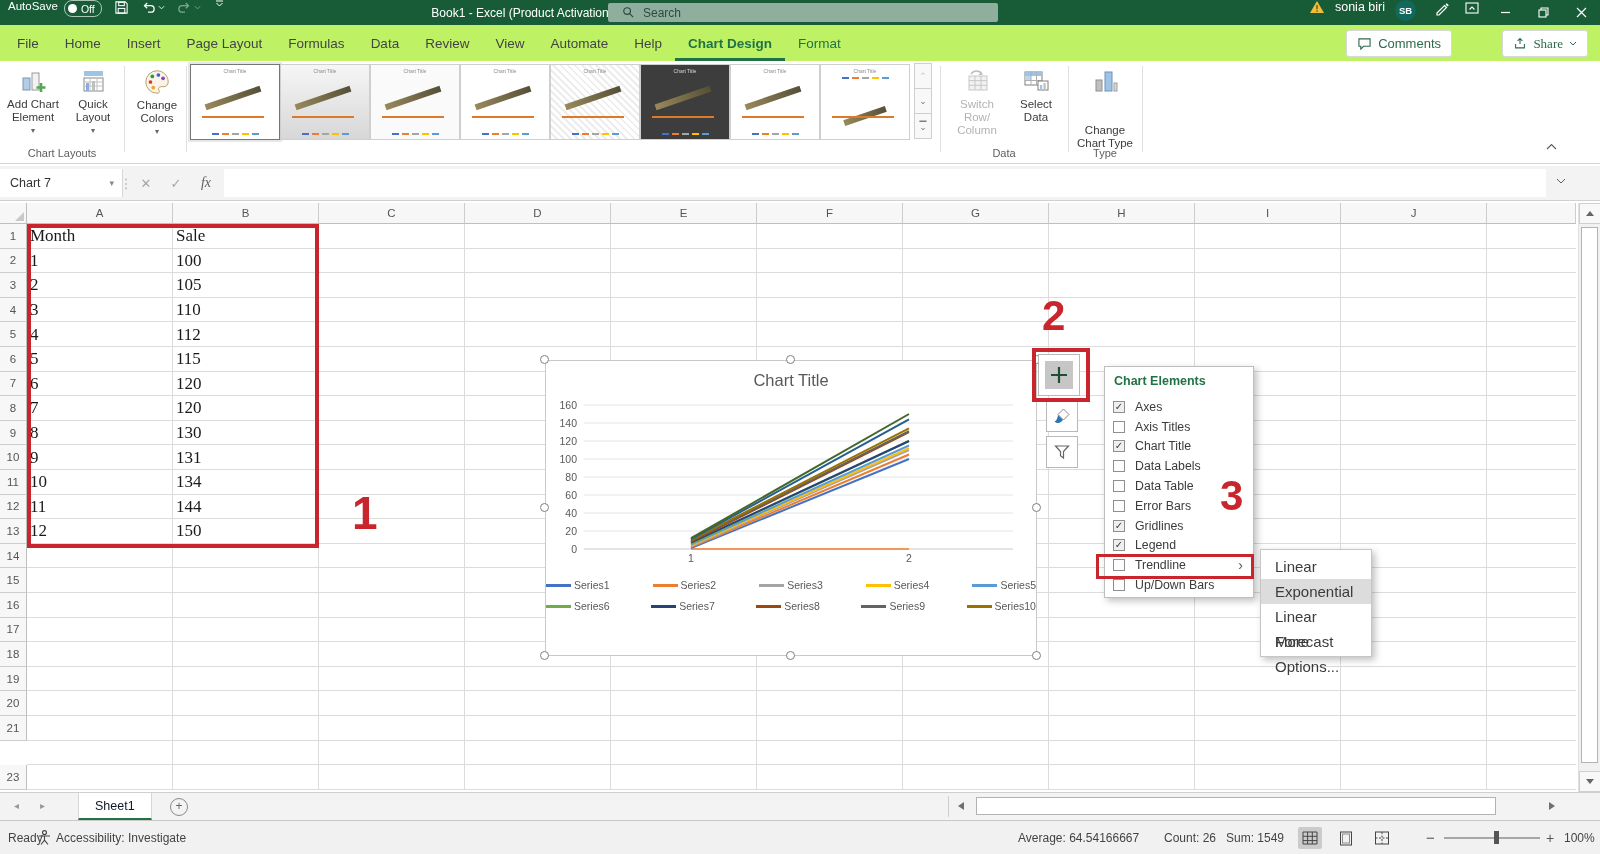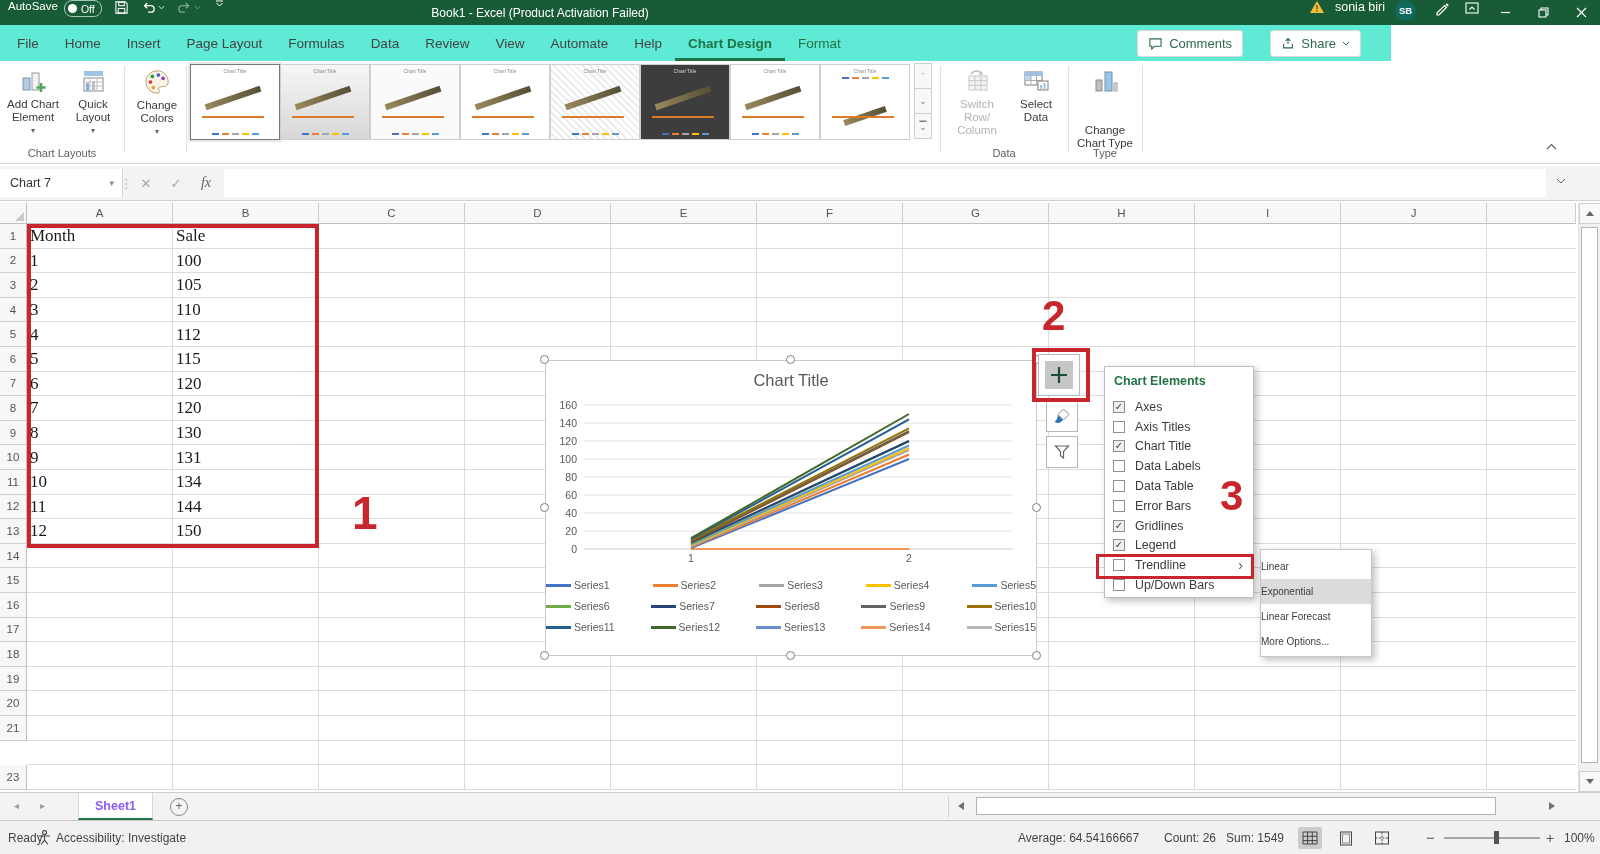--- a/index.html
+++ b/index.html
@@ -12,21 +12,21 @@
   #titlebar{position:absolute;left:0;top:0;width:1600px;height:25px;background:#185C37;color:#fff;}
   #titlebar .tb{position:absolute;top:0;height:25px;display:flex;align-items:flex-start;}
   .autosave-pill{display:flex;align-items:center;gap:4px;margin-left:6px;border:1px solid #A9C6B6;border-radius:8px;padding:0 6px 0 3px;height:15px;font-size:10.5px;}
   .autosave-dot{width:9px;height:9px;border-radius:50%;background:#fff;}
   #win-title{position:absolute;left:300px;top:0;width:480px;height:25px;display:flex;align-items:center;justify-content:center;font-size:12px;}
   #search-box{position:absolute;left:608px;top:3px;width:376px;height:19px;background:#8FAE9E;border-radius:2px;display:flex;align-items:center;gap:8px;padding-left:14px;color:#2F4A3C;font-size:12px;}
   .avatar{width:21px;height:21px;border-radius:50%;background:#11685C;color:#fff;font-size:9.5px;font-weight:bold;display:flex;align-items:center;justify-content:center;}
   .winbtn{width:38px;height:25px;display:flex;align-items:center;justify-content:center;}
 
   
-  #tabrow{position:absolute;left:0;top:25px;width:1391px;height:36px;background:#5eead4;}
+  #tabrow{position:absolute;left:0;top:25px;width:1600px;height:36px;background:#bef264;}
   #tabs{position:absolute;left:4px;top:0;height:36px;display:flex;}
   .tab{display:flex;align-items:center;padding:0 13px;height:36px;font-size:13.5px;color:#444;cursor:default;}
   .tab.ctx{color:#217346;}
   .tab.active{color:#217346;font-weight:bold;box-shadow:inset 0 -3px 0 #217346;}
   .topbtn{position:absolute;top:5px;height:25px;border:1px solid #D8D8D8;border-radius:3px;background:#fff;display:flex;align-items:center;gap:6px;padding:0 10px;color:#2B6A4D;font-size:13px;}
 
   
   #ribbon{position:absolute;left:0;top:61px;width:1600px;height:102px;background:#fff;border-bottom:1px solid #D5D5D5;}
   .rgroup{position:absolute;top:0;height:101px;}
   .glabel{position:absolute;bottom:3px;left:0;right:0;text-align:center;font-size:11px;color:#5E5E5E;}
@@ -89,35 +89,35 @@
   #funnelbtn{left:1046px;top:436px;width:32px;height:32px;}
   #ce-popup{position:absolute;left:1104px;top:366px;width:150px;height:232px;background:#fff;border:1px solid #BEBEBE;box-shadow:3px 3px 7px rgba(0,0,0,.25);box-sizing:border-box;}
   #ce-title{position:absolute;left:9px;top:7px;font-size:12.5px;font-weight:bold;color:#217346;}
   #ce-list{position:absolute;left:0;top:30px;right:0;}
   .ce-row{position:relative;height:19.8px;display:flex;align-items:center;}
   .ce-box{position:absolute;left:8px;width:12px;height:12px;border:1px solid #8F8F8F;background:#FDFDFD;box-sizing:border-box;font-size:10px;line-height:10px;color:#3A3A3A;text-align:center;}
   .ce-box.on{background:#EFEFEF;}
   .ce-label{position:absolute;left:30px;font-size:12.3px;color:#3B3B3B;}
   .ce-arrow{position:absolute;right:10px;font-size:14px;color:#555;line-height:1;}
   #submenu{position:absolute;left:1260px;top:549px;width:112px;height:108px;background:#fff;border:1px solid #C6C6C6;box-shadow:3px 3px 7px rgba(0,0,0,.25);box-sizing:border-box;padding-top:4px;}
-  .sm-item{height:25px;line-height:25px;font-size:10px;color:#3B3B3B;}
+  .sm-item{height:25px;line-height:25px;padding-left:14px;font-size:15px;color:#3B3B3B;}
   .sm-item.hl{background:#DCDCDC;}
 
   
   .redbox{position:absolute;border:4px solid #C8262C;box-sizing:border-box;z-index:50;}
   .rednum{position:absolute;color:#C8262C;font-weight:800;font-size:42px;z-index:50;font-family:"Liberation Sans",sans-serif;}
 
   
   #vscroll{position:absolute;left:1578px;top:203px;width:22px;height:589px;background:#F1F1F1;border-left:1px solid #E0E0E0;box-sizing:border-box;}
   .varrow{position:absolute;left:0;width:22px;height:21px;background:#F8F8F8;border:1px solid #D0D0D0;box-sizing:border-box;display:flex;align-items:center;justify-content:center;}
   #vthumb{position:absolute;left:2px;top:24px;width:17px;height:536px;background:#FFF;border:1px solid #B3B3B3;box-sizing:border-box;}
 
   
   #sheetstrip{position:absolute;left:0;top:792px;width:1600px;height:28px;background:#F3F3F3;border-top:1px solid #CFCFCF;box-sizing:border-box;}
-  #sheettab{position:absolute;left:78px;top:0;height:27px;background:#fff;border-left:1px solid #D6D6D6;border-right:1px solid #D6D6D6;border-bottom:2px solid #217346;box-sizing:border-box;padding:0 16px;display:flex;align-items:center;font-size:12.5px;font-weight:bold;color:#8b5cf6;}
+  #sheettab{position:absolute;left:78px;top:0;height:27px;background:#fff;border-left:1px solid #D6D6D6;border-right:1px solid #D6D6D6;border-bottom:2px solid #217346;box-sizing:border-box;padding:0 16px;display:flex;align-items:center;font-size:12.5px;font-weight:normal;color:#0f172a;}
   .navarr{position:absolute;top:7px;color:#9A9A9A;font-size:10px;}
   #addsheet{position:absolute;left:170px;top:5px;width:16px;height:16px;border:1px solid #8A8A8A;border-radius:50%;color:#666;font-size:12px;line-height:14px;text-align:center;}
   #hscroll-thumb{position:absolute;left:976px;top:4px;width:520px;height:18px;background:#FFF;border:1px solid #B3B3B3;box-sizing:border-box;}
 
   
   #statusbar{position:absolute;left:0;top:820px;width:1600px;height:34px;background:#F1F1F1;border-top:1px solid #C9C9C9;box-sizing:border-box;font-size:12px;color:#444;}
   .sb{position:absolute;top:0;height:33px;display:flex;align-items:center;}
   .viewicon{position:absolute;top:6px;width:24px;height:22px;display:flex;align-items:center;justify-content:center;border-radius:2px;}
   .viewicon.sel{background:#CBCBCB;}
 </style>
@@ -158,20 +158,29 @@
             <path d="M1 1 l3 3 3-3" stroke="#fff" stroke-width="1" fill="none"></path>
           </svg>
       </span>
       <span style="margin-left:14px;">
         <svg width="9" height="7" viewBox="0 0 9 7">
             <path d="M1 1 h7 M1.5 3 l3 3 3-3" stroke="#fff" stroke-width="1" fill="none"></path>
           </svg>
       </span>
     </div>
     <div id="win-title">Book1  -  Excel (Product Activation Failed)</div>
+    <div id="search-box">
+      <span>
+        <svg width="13" height="13" viewBox="0 0 14 14">
+            <circle cx="5.5" cy="5.5" r="3.6" fill="none" stroke="#2F4A3C" stroke-width="1.3"></circle>
+            <path d="M8.5 8.5 L12 12" stroke="#2F4A3C" stroke-width="1.3"></path>
+          </svg>
+      </span>
+      <span>Search</span>
+    </div>
     <div class="tb" style="right:0;">
       <span style="margin-right:10px;">
         <svg width="16" height="14" viewBox="0 0 16 14">
             <path d="M8 1 L15 13 H1 z" fill="#F0BE3A"></path>
             <rect x="7.35" y="5" width="1.3" height="4.2" fill="#5A4A14"></rect>
             <rect x="7.35" y="10.3" width="1.3" height="1.4" fill="#5A4A14"></rect>
           </svg>
       </span>
       <span style="font-size:12.5px;margin-right:10px;">sonia biri</span>
       <span class="avatar">SB</span>
@@ -222,21 +231,21 @@
         <div class="tab ctx">Format</div>
       </div>
     <div class="topbtn" style="right:148px;">
       <span>
         <svg width="15" height="13" viewBox="0 0 16 14">
             <path d="M2 2 h12 v8 h-7 l-3 3 v-3 h-2 z" fill="none" stroke="#2B6A4D" stroke-width="1.2"></path>
           </svg>
       </span>
       <span>Comments</span>
     </div>
-    <div class="topbtn" style="right:30px;">
+    <div class="topbtn" style="right:12px;font-family:Liberation Serif, serif;">
       <span>
         <svg width="14" height="13" viewBox="0 0 16 14">
             <path d="M8 1.5 v6 M5.3 4 L8 1.3 L10.7 4" stroke="#2B6A4D" stroke-width="1.2" fill="none"></path>
             <path d="M3 7.5 v4.5 h10 V7.5" stroke="#2B6A4D" stroke-width="1.2" fill="none"></path>
           </svg>
       </span>
       <span>Share</span>
       <svg width="8" height="5" viewBox="0 0 8 5">
           <path d="M1 1 l3 3 3-3" stroke="#2B6A4D" fill="none"></path>
         </svg>
@@ -612,42 +621,20 @@
           </span>
           <span class="lg">
             <i style="background: rgb(99, 99, 99);"></i>
             <span>Series9</span>
           </span>
           <span class="lg">
             <i style="background: rgb(153, 115, 0);"></i>
             <span>Series10</span>
           </span>
         </div>
-        <div class="lrow">
-          <span class="lg">
-            <i style="background: rgb(37, 94, 145);"></i>
-            <span>Series11</span>
-          </span>
-          <span class="lg">
-            <i style="background: rgb(67, 104, 43);"></i>
-            <span>Series12</span>
-          </span>
-          <span class="lg">
-            <i style="background: rgb(105, 142, 208);"></i>
-            <span>Series13</span>
-          </span>
-          <span class="lg">
-            <i style="background: rgb(241, 151, 90);"></i>
-            <span>Series14</span>
-          </span>
-          <span class="lg">
-            <i style="background: rgb(183, 183, 183);"></i>
-            <span>Series15</span>
-          </span>
-        </div>
       </div>
   </div>
   <div id="handles">
       <div class="handle" style="left: 540px; top: 355px;"></div>
       <div class="handle" style="left: 786px; top: 355px;"></div>
       <div class="handle" style="left: 1032px; top: 355px;"></div>
       <div class="handle" style="left: 540px; top: 503px;"></div>
       <div class="handle" style="left: 1032px; top: 503px;"></div>
       <div class="handle" style="left: 540px; top: 651px;"></div>
       <div class="handle" style="left: 786px; top: 651px;"></div>

